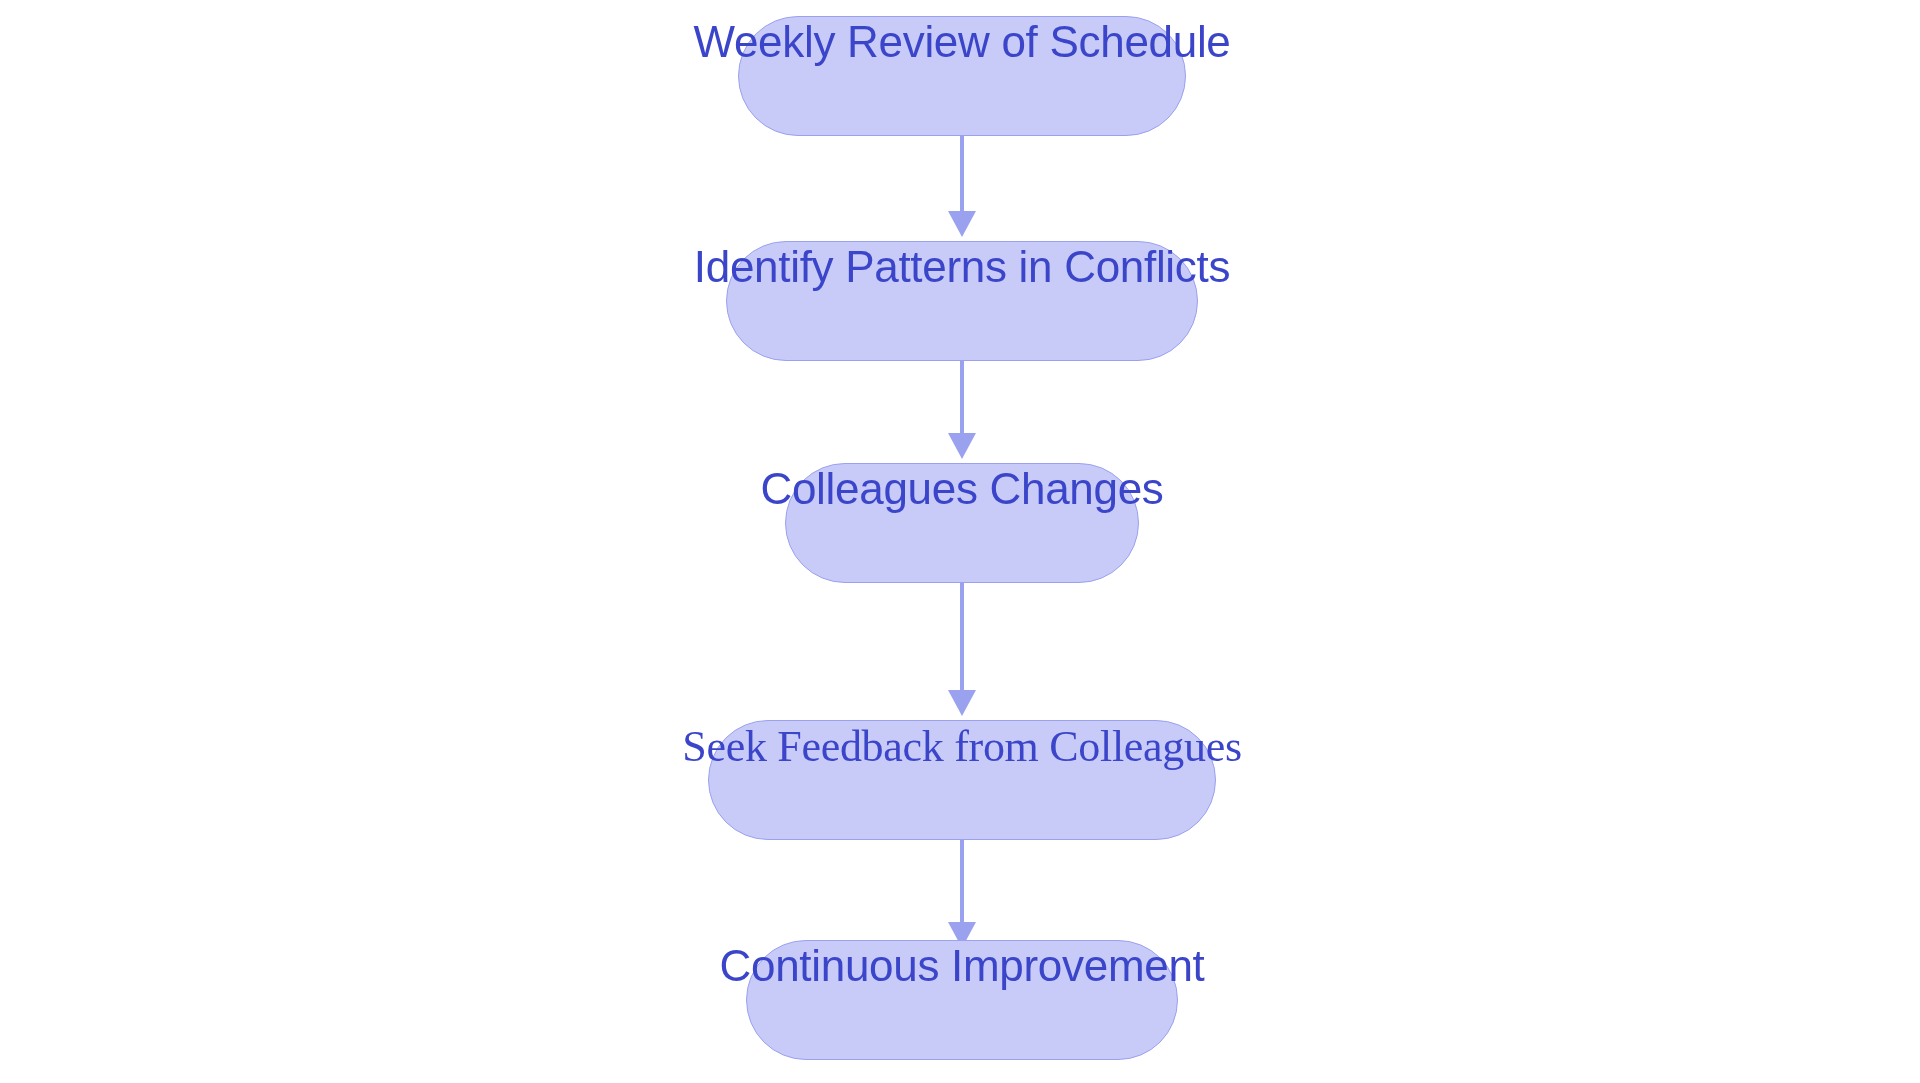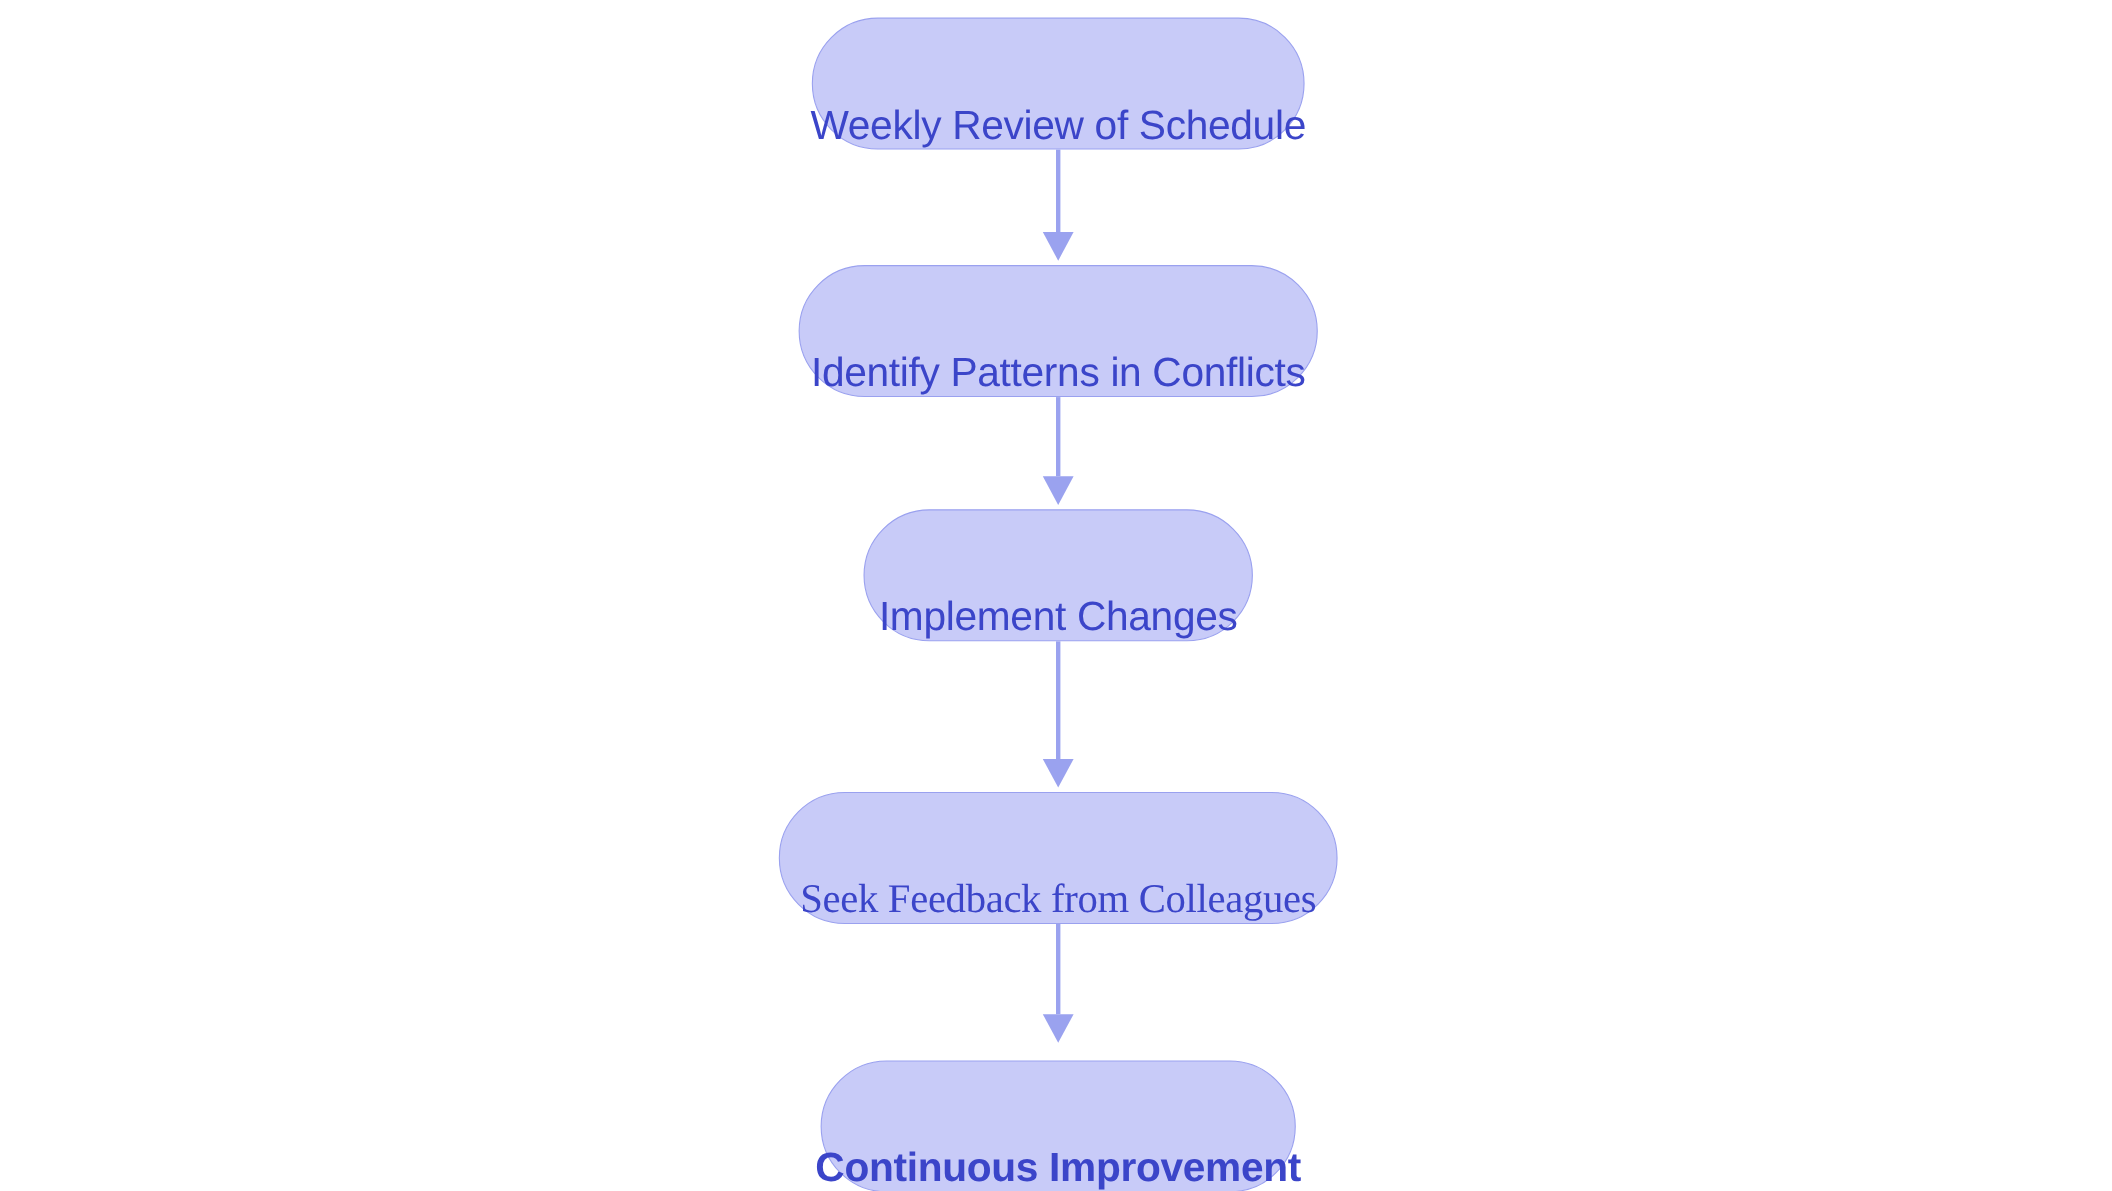--- a/index.html
+++ b/index.html
@@ -24,32 +24,32 @@
   }
   .flow-node {
     position: absolute;
     left: 962px;
     transform: translateX(-50%);
     height: 120px;
     background: var(--node-fill);
     border: 1.5px solid var(--node-border);
     border-radius: 60px;
     display: flex;
-    align-items: flex-end;
+    align-items: flex-start;
     justify-content: center;
     color: var(--node-text);
-    font-size: 37px;
+    font-size: 44px;
     letter-spacing: -0.3px;
     white-space: nowrap;
   }
   .node-1 { top: 16px;  width: 448px; }
   .node-2 { top: 241px; width: 472px; }
   .node-3 { top: 463px; width: 354px; }
   .node-4 { top: 720px; width: 508px; font-family: Liberation Serif, serif; }
-  .node-5 { top: 964px; width: 432px; font-weight: bold; }
+  .node-5 { top: 940px; width: 432px; }
 
   .flow-arrow {
     position: absolute;
     left: 962px;
     transform: translateX(-50%);
     width: 28px;
     display: flex;
     flex-direction: column;
     align-items: center;
   }
@@ -99,21 +99,21 @@
   <div class="flow-node node-2">
     <span>Identify Patterns in Conflicts</span>
   </div>
 
   <div class="flow-arrow arrow-2">
     <div class="arrow-shaft"></div>
     <div class="arrow-head"></div>
   </div>
 
   <div class="flow-node node-3">
-    <span>Implement Changes</span>
+    <span>Colleagues Changes</span>
   </div>
 
   <div class="flow-arrow arrow-3">
     <div class="arrow-shaft"></div>
     <div class="arrow-head"></div>
   </div>
 
 
   <div class="flow-node node-4">
     <span>Seek Feedback from Colleagues</span>

